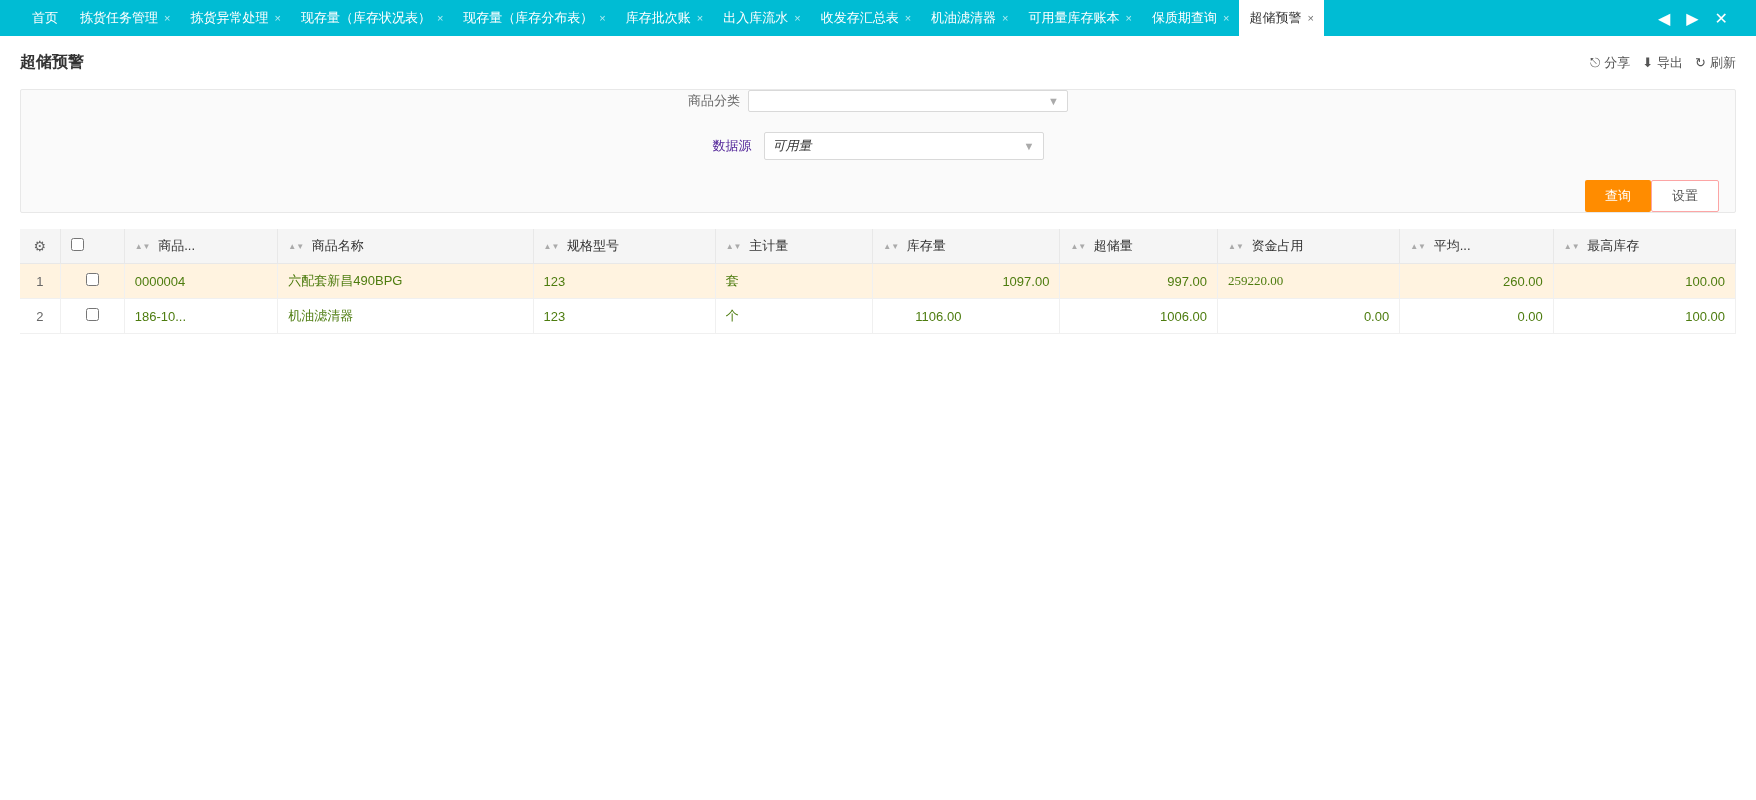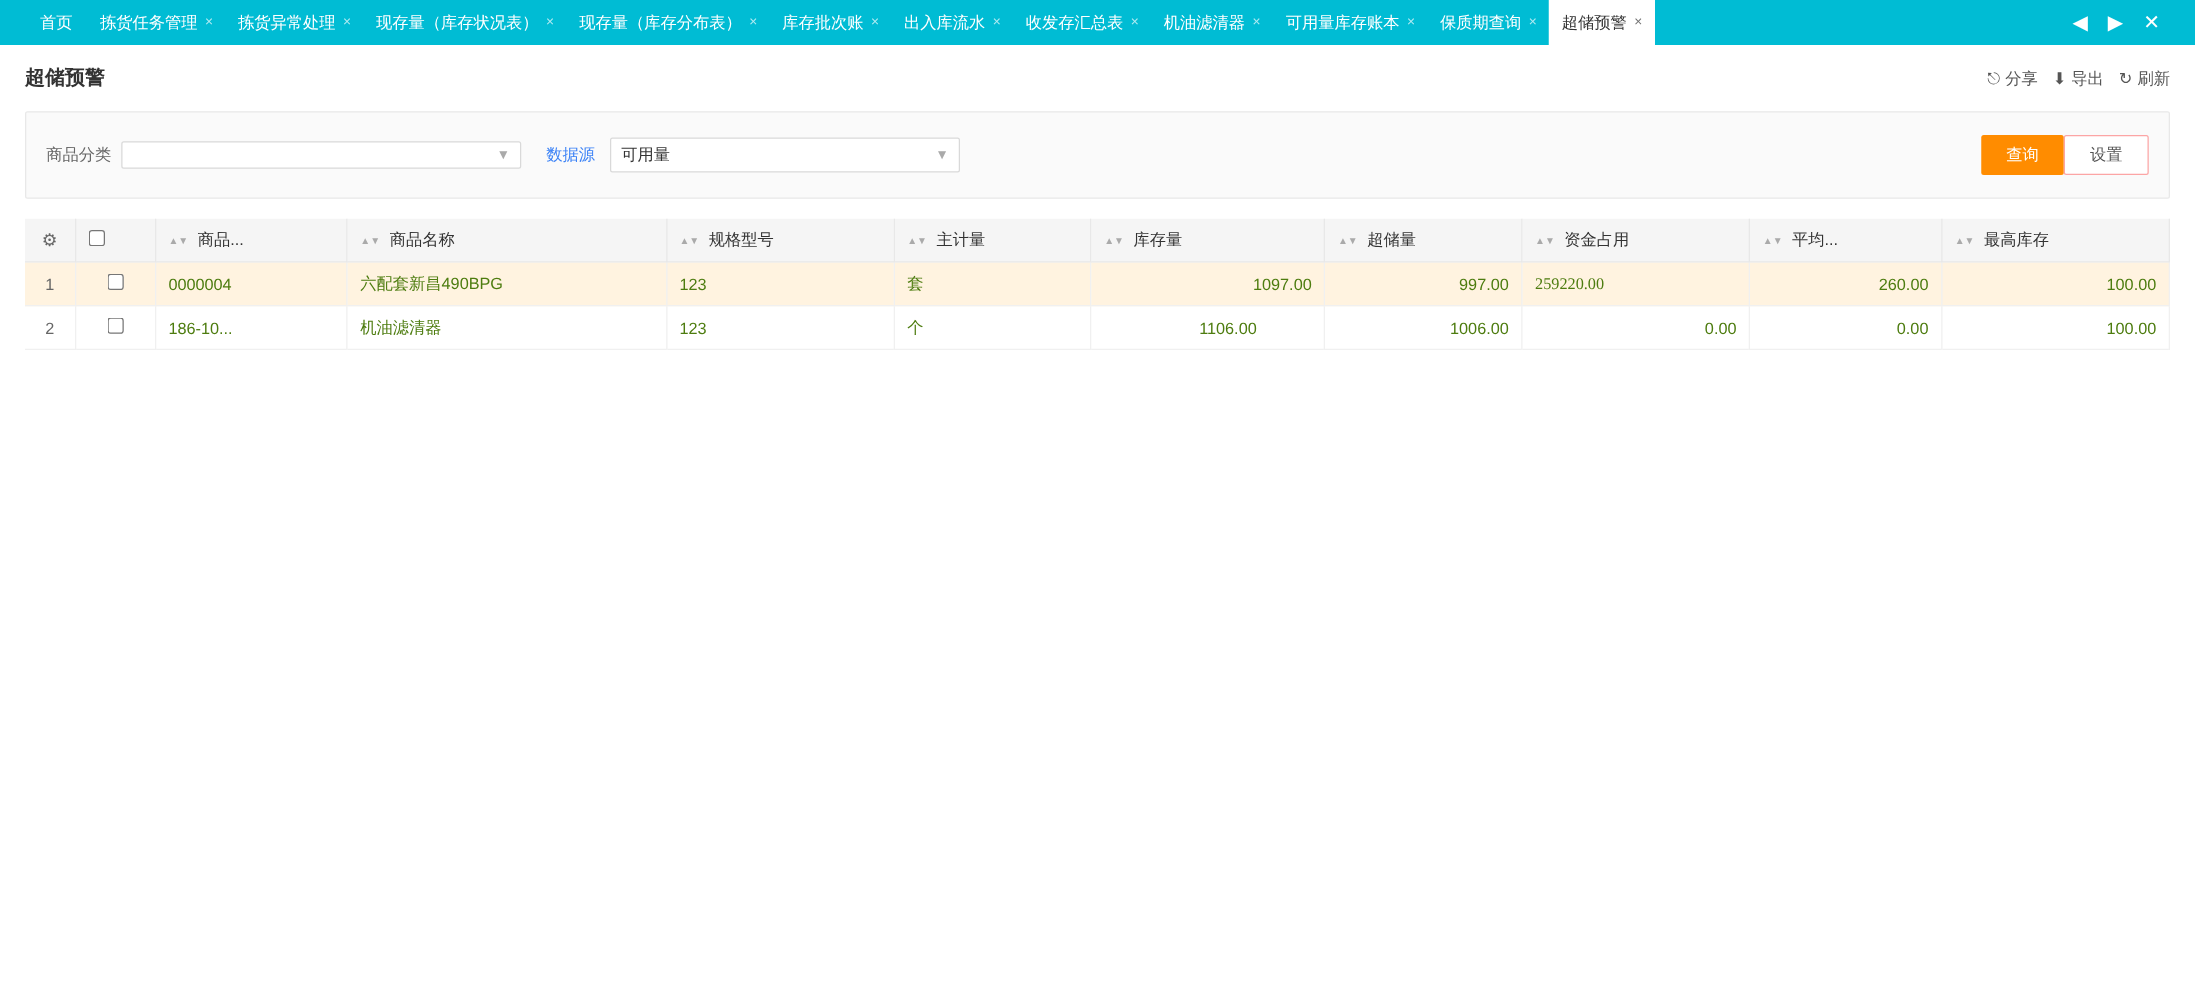--- a/index.html
+++ b/index.html
@@ -87,24 +87,25 @@
       color: #555;
       font-size: 13px;
     }
 
     
     .filter-row {
       display: flex;
       align-items: center;
       gap: 20px;
       margin-bottom: 16px;
-      padding: 18px 16px;
+      padding: 0 16px;
       background: #fafafa;
       border: 1px solid #e8e8e8;
       border-radius: 2px;
+      flex-direction: column;
     }
     .filter-group {
       display: flex;
       align-items: center;
       gap: 8px;
     }
     .filter-label {
       color: #666;
       font-size: 13px;
       white-space: nowrap;
@@ -132,20 +133,21 @@
     }
     .filter-select-inline {
       display: flex;
       align-items: center;
       border: 1px solid #d9d9d9;
       border-radius: 2px;
       background: #fff;
       padding: 4px 8px;
       min-width: 280px;
       cursor: pointer;
+      font-style: italic;
     }
     .filter-select-inline .select-text { flex: 1; font-size: 13px; color: #333; }
     .filter-select-inline .select-arrow { color: #aaa; font-size: 11px; margin-left: 8px; }
     .filter-actions {
       margin-left: auto;
       display: flex;
       gap: 0;
     }
     .btn-query {
       background: #ff8c00;
@@ -209,21 +211,21 @@
     }
     .data-table tbody td:first-child { text-align: center; }
     .data-table tbody td:nth-child(2) { text-align: center; color: #666; }
     input[type=checkbox] { cursor: pointer; }
 
     .gear-icon { font-size: 14px; color: #666; cursor: pointer; }
     .settings-icon-cell { text-align: center; }
 
     
     .datasource-label {
-      color: #3b82f6;
+      color: #4c1d95;
       font-size: 13px;
       margin-right: 4px;
     }
   </style>
 </head>
 <body>
 
 <div class="top-nav">
   <div class="nav-home">首页</div>
 
@@ -387,21 +389,21 @@
   </tr>
         <tr>
     <td style="text-align:center;color:#666;">2</td>
     <td style="text-align:center;">
       <input type="checkbox" style="">
     </td>
     <td>186-10...</td>
     <td>机油滤清器</td>
     <td>123</td>
     <td>个</td>
-    <td style="text-align:center;padding-left:42px;">1106.00</td>
+    <td style="text-align:left;padding-left:42px;">1106.00</td>
     <td style="text-align:right;">1006.00</td>
     <td style="text-align:right;">0.00</td>
     <td style="text-align:right;">0.00</td>
     <td style="text-align:right;">100.00</td>
   </tr>
       </tbody>
   </table>
 
 </div>
 

